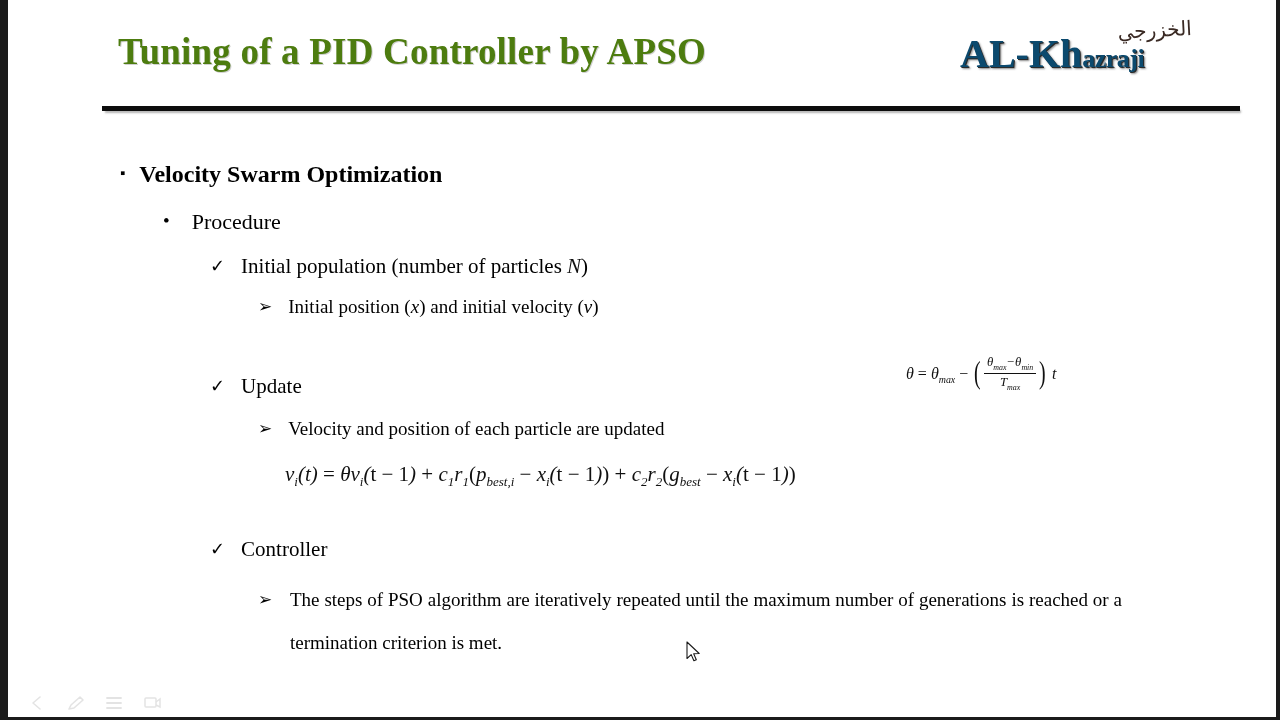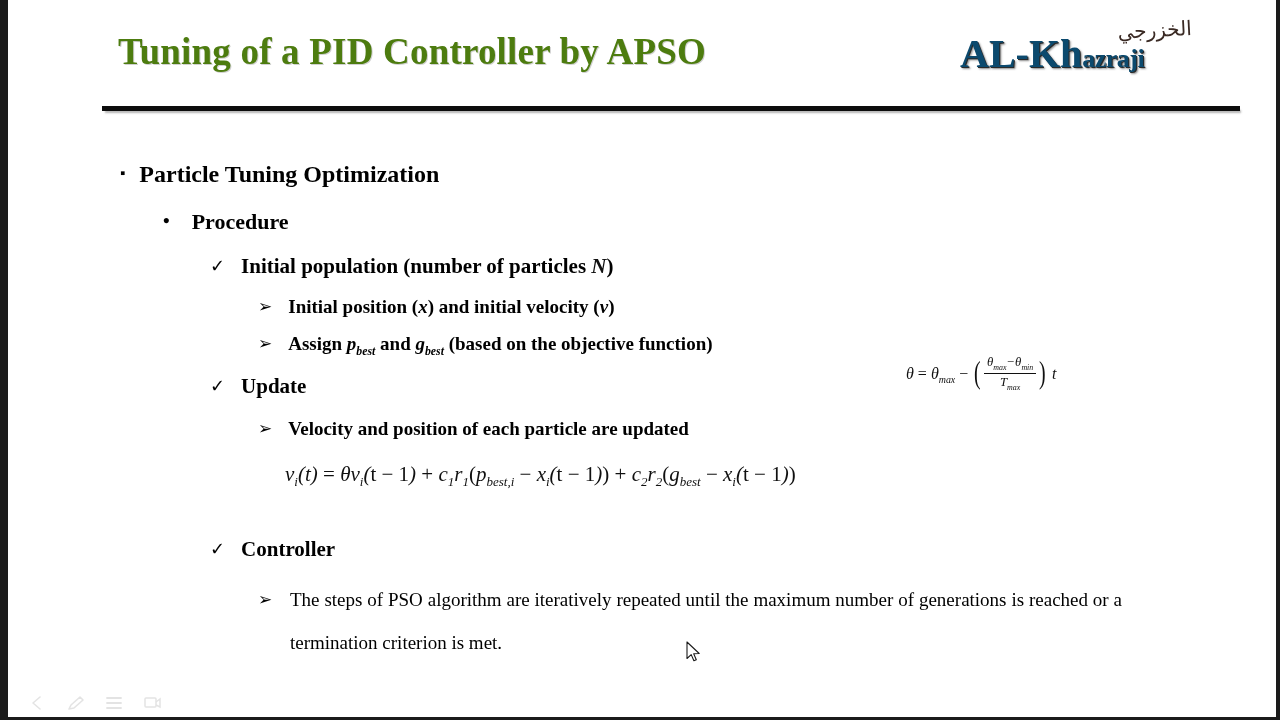--- a/index.html
+++ b/index.html
@@ -100,21 +100,20 @@
     height: 5px;
     background: #0d0d0d;
     box-shadow: 2px 3px 2px -1px rgba(120,120,120,0.55);
   }
 
   
   .line {
     position: absolute;
     white-space: nowrap;
     color: #000000;
-    font-weight: bold;
   }
   .bullet-sq {
     font-size: 15px;
     line-height: 1;
     vertical-align: middle;
     margin-right: 14px;
     position: relative;
     top: -3px;
   }
   .bullet-dot {
@@ -257,38 +256,35 @@
   <div id="title">Tuning of a PID Controller by APSO</div>
 
   <div id="logo">
     <div id="logo-arabic">الخزرجي</div>
     <div id="logo-main"><span>AL-Kh</span><span class="small">azraji</span></div>
   </div>
 
   <div id="header-rule"></div>
 
   <div class="line" id="l1">
-    <span class="bullet-sq">▪</span><span>Particle Tuning  Optimization</span>
+    <span class="bullet-sq">▪</span><span>Velocity Swarm  Optimization</span>
   </div>
 
   <div class="line" id="l2">
     <span class="bullet-dot">•</span><span>Procedure</span>
   </div>
 
   <div class="line" id="l4">
     <span class="bullet-arrow">➢</span><span>Initial position (<i>x</i>) and initial velocity (<i>v</i>)</span>
   </div>
 
   <div class="line" id="l3">
     <span class="bullet-check">✓</span><span>Initial population (number of particles </span><span class="math" style="position:static">N</span><span>)</span>
   </div>
 
-  <div class="line" id="l5">
-    <span class="bullet-arrow">➢</span><span>Assign <i>p<sub>best</sub></i> and <i>g<sub>best</sub></i> (based on the objective function)</span>
-  </div>
 
   <div class="line" id="l6">
     <span class="bullet-check">✓</span><span>Update</span>
   </div>
 
   <div class="line" id="l7">
     <span class="bullet-arrow">➢</span><span>Velocity and position of each particle are updated</span>
   </div>
 
   <div class="line" id="l8">

